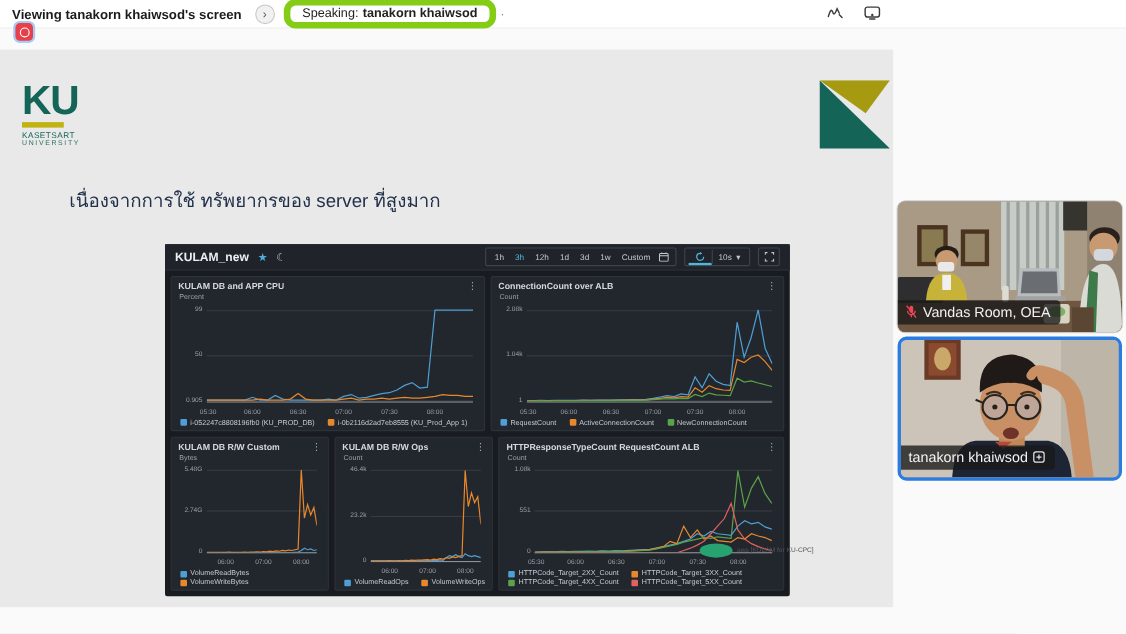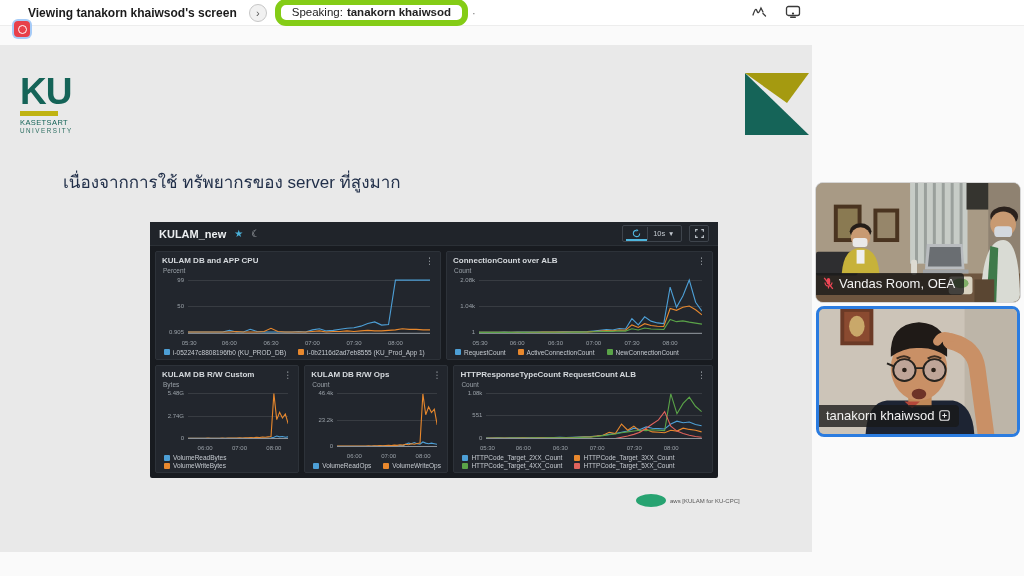--- a/index.html
+++ b/index.html
@@ -1,20 +1,20 @@
 <!DOCTYPE html>
 <html><head>
 <meta charset="utf-8">
 <style>
   *{margin:0;padding:0;box-sizing:border-box}
   html,body{width:1024px;height:576px}
   body{font-family:"Liberation Sans",sans-serif;background:#fafafa;position:relative;overflow:hidden}
 
   
-  .topbar{position:absolute;top:0;left:0;width:1024px;height:26px;background:#fff;border-bottom:1px solid #ededed;display:flex;align-items:center;padding:0 28px}
+  .topbar{position:absolute;top:0;left:0;width:1024px;height:26px;background:#fff;border-bottom:1px solid #ededed;display:flex;align-items:center;padding:0 11px}
   .viewing{font-size:12px;font-weight:700;color:#1b1b1b}
   .chev{width:18px;height:18px;border-radius:50%;border:1px solid #c7c7c7;background:#f1f1f1;display:flex;align-items:center;justify-content:center;font-size:11px;color:#555;margin-left:12px;cursor:pointer}
   .speakbox{border:6px solid #84cc16;border-radius:11px;padding:1px 11px 2px;font-size:11.5px;color:#222;display:flex;gap:4px;background:#fff;margin-left:8px;align-items:center}
   .speakname{font-weight:700}
   .afterdot{color:#777;font-size:11px;margin-left:4px}
   .top-icons{position:absolute;left:752px;top:5px;display:flex;gap:18px;align-items:center}
   .recbtn{position:absolute;top:21px;left:14px;width:16px;height:16px;background:#e8404a;border-radius:4px;box-shadow:0 0 0 2px #a6cbf7;display:flex;align-items:center;justify-content:center;cursor:pointer}
   .recbtn::after{content:"";width:7px;height:7px;border:1.6px solid #fff;border-radius:50%}
 
   
@@ -23,37 +23,37 @@
   .banner-title{font-size:33px;font-weight:800;color:#0e6457;padding-left:16px;white-space:nowrap}
   .flag{position:absolute;top:28px;left:745px;width:64px;height:65px}
   .kulogo{position:absolute;top:30px;left:20px;color:#156458}
   .ku-k{font-size:37px;font-weight:700;line-height:33px;letter-spacing:-1px}
   .ku-bar{width:38px;height:5px;background:#c0b312;margin:3px 0 2px}
   .ku-l1{font-size:7.5px;font-weight:400;letter-spacing:.4px}
   .ku-l2{font-size:6.3px;letter-spacing:1.5px;color:#2c6e61}
   .bodytext{position:absolute;top:124px;left:63px;width:715px;font-size:17px;line-height:27px;color:#22304a}
 
   
-  .dash{position:absolute;top:177px;left:150px;width:568px;height:256px;background:#181b20;display:flex;flex-direction:column;border-radius:2px}
+  .dash{position:absolute;top:177px;left:150px;width:568px;height:320px;background:#181b20;display:flex;flex-direction:column;border-radius:2px}
   .dhead{height:24px;background:#20242a;border-bottom:1px solid #2b3036;display:flex;align-items:center;padding:0 9px;gap:8px;flex:none}
   .dtitle{font-size:11px;font-weight:700;color:#eceff1}
   .star{color:#49b0d8;font-size:10px;cursor:pointer}
   .moon{color:#cfd4d8;font-size:10px;cursor:pointer}
   .dctrl{margin-left:auto;display:flex;align-items:center;gap:7px}
   .seg{display:flex;align-items:center;border:1px solid #3e444c;border-radius:2px;height:17px;padding:0 3px}
   .tr-btn{font-size:7.5px;color:#c2c8cf;padding:0 5px;cursor:pointer;line-height:15px}
   .tr-btn.active{color:#4fb6dd}
   .calbtn{display:flex;align-items:center;padding:0 3px;cursor:pointer}
   .refbtn{display:flex;align-items:center;padding:1px 6px 0;border-bottom:2px solid #4fb6dd;height:15px;cursor:pointer}
   .interval{font-size:7.5px;color:#c2c8cf;padding:0 5px;display:flex;gap:4px;align-items:center;cursor:pointer;border-left:1px solid #3e444c;height:13px}
   .fsbtn{border:1px solid #3e444c;border-radius:2px;height:17px;width:20px;display:flex;align-items:center;justify-content:center;cursor:pointer}
   .charts{flex:1;display:flex;flex-direction:column;gap:5px;padding:5px;min-height:0}
   .crow{flex:1;display:flex;gap:5px;min-height:0}
   .panel{background:#22262d;border:1px solid #2d3239;border-radius:2px;padding:4px 6px 3px;display:flex;flex-direction:column;min-width:0}
-  .phead{display:flex;align-items:flex-end}
+  .phead{display:flex;align-items:flex-start}
   .ptitle{font-size:8px;font-weight:700;color:#d5d9dd;white-space:nowrap;overflow:hidden}
   .kebab{margin-left:auto;color:#aeb4ba;font-size:9px;cursor:pointer;line-height:8px}
   .ylab{font-size:6.5px;color:#9aa1a8;margin:2px 0 0 1px}
   .plotwrap{flex:1;position:relative;margin:1px 4px 0 26px;min-height:0}
   .plotarea{position:absolute;top:2px;left:0;right:0;bottom:12px;border-bottom:1px solid #80868d}
   .plotarea svg{position:absolute;top:0;left:0;width:100%;height:100%}
   .grid{position:absolute;left:0;right:0;height:1px;background:rgba(255,255,255,.1)}
   .ytick{position:absolute;right:calc(100% + 4px);transform:translateY(-50%);font-size:6px;color:#9aa1a8;white-space:nowrap}
   .xtick{position:absolute;bottom:0;transform:translateX(-50%);font-size:6px;color:#9aa1a8}
   .legend{display:flex;flex-wrap:wrap;column-gap:12px;row-gap:1px;margin-top:3px;padding-left:2px;flex:none}
@@ -115,20 +115,39 @@
   <div class="bodytext">
     <div>เนื่องจากการใช้ ทรัพยากรของ server ที่สูงมาก</div>
   </div>
 
   <div class="dash">
     <div class="dhead">
       <span class="dtitle">KULAM_new</span>
       <span class="star">★</span>
       <span class="moon">☾</span>
       <span class="dctrl">
+        <span class="seg">
+          <span style="display:flex">
+              <span class="tr-btn">1h</span>
+              <span class="tr-btn active">3h</span>
+              <span class="tr-btn">12h</span>
+              <span class="tr-btn">1d</span>
+              <span class="tr-btn">3d</span>
+              <span class="tr-btn">1w</span>
+              <span class="tr-btn">Custom</span>
+            </span>
+          <span class="calbtn">
+            <svg width="9" height="9" viewBox="0 0 9 9">
+              <rect x="0.5" y="1.5" width="8" height="7" rx="1" fill="none" stroke="#c2c8cf" stroke-width="1"></rect>
+              <line x1="0.5" y1="3.5" x2="8.5" y2="3.5" stroke="#c2c8cf" stroke-width="1"></line>
+              <line x1="2.5" y1="0.5" x2="2.5" y2="2" stroke="#c2c8cf" stroke-width="1"></line>
+              <line x1="6.5" y1="0.5" x2="6.5" y2="2" stroke="#c2c8cf" stroke-width="1"></line>
+            </svg>
+          </span>
+        </span>
         <span class="seg">
           <span class="refbtn">
             <svg width="9" height="9" viewBox="0 0 10 10">
               <path d="M8.5,5 A3.5,3.5 0 1 1 5,1.5" fill="none" stroke="#4fb6dd" stroke-width="1.2"></path>
               <polygon points="5,0 7.2,1.5 5,3" fill="#4fb6dd"></polygon>
             </svg>
           </span>
           <span class="interval">
             <span>10s</span>
             <span>▾</span>

